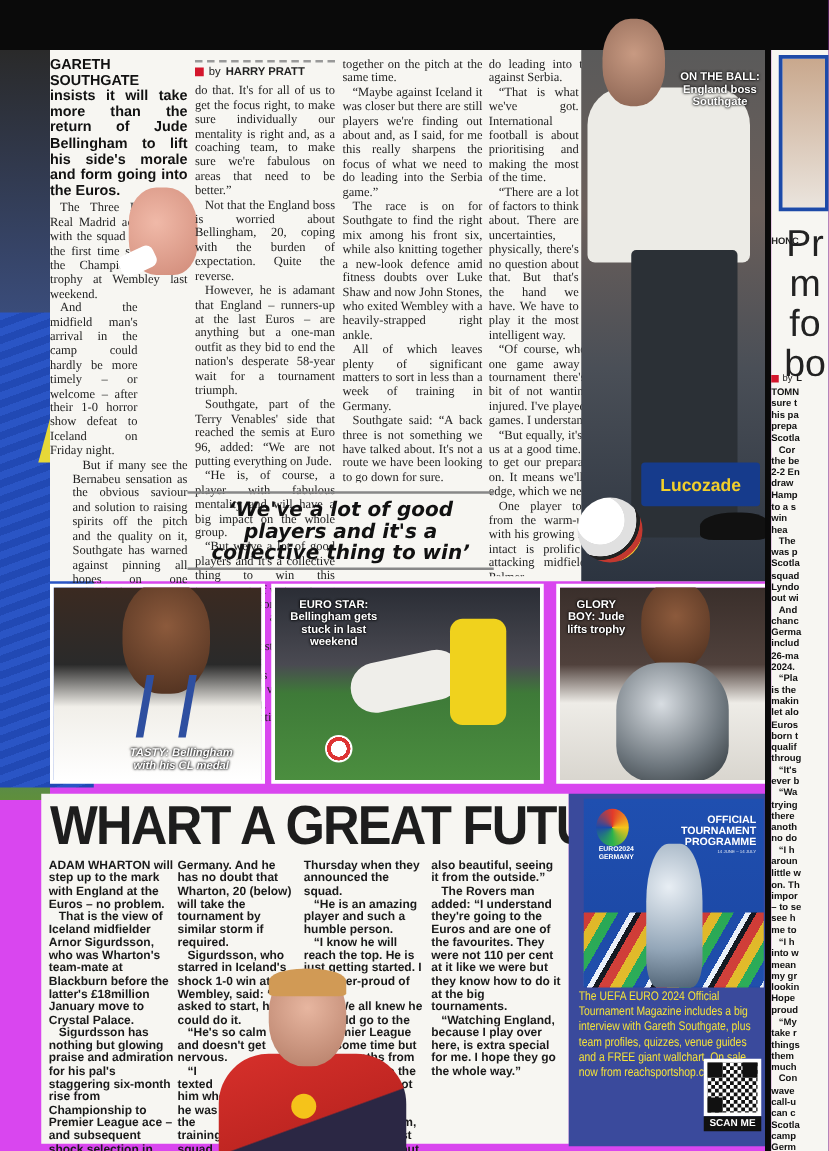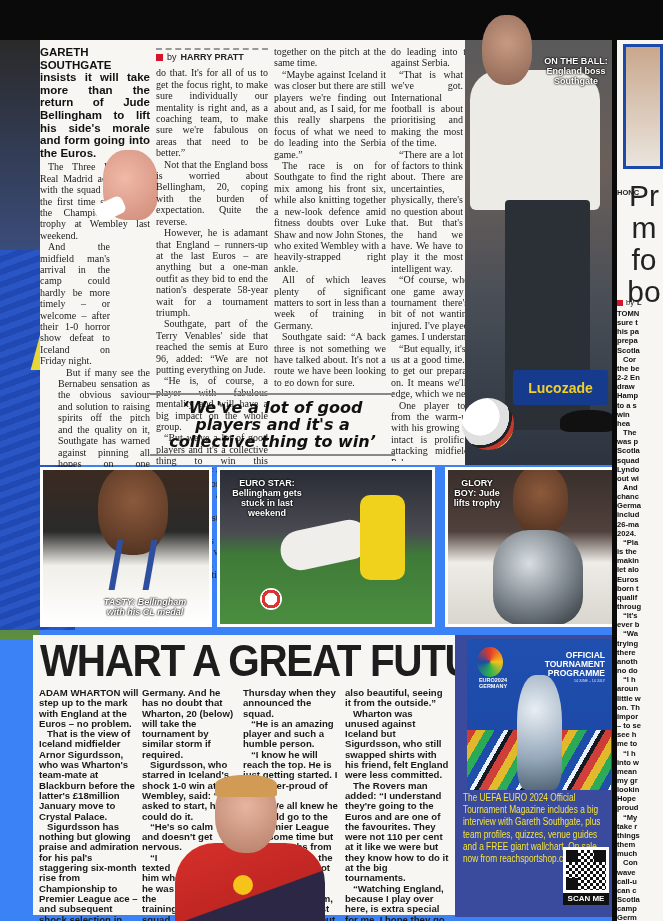--- a/index.html
+++ b/index.html
@@ -1,19 +1,19 @@
 <!DOCTYPE html>
 <html><head>
 <meta charset="utf-8">
 <style>
   * { box-sizing: border-box; margin: 0; padding: 0; }
   html, body { width: 663px; height: 921px; overflow: hidden; background: #0b0b0b; }
   body { position: relative; font-family: "Liberation Serif", serif; color: #1a1a1a; }
 
-  .page { position: absolute; left: 0; top: 0; width: 663px; height: 921px; background: #3b82f6; overflow: hidden; }
+  .page { position: absolute; left: 0; top: 0; width: 663px; height: 921px; background: #d946ef; overflow: hidden; }
   .topbar { position: absolute; left: 0; top: 0; width: 663px; height: 40px; background: #0a0a0a; }
 
   
   .left-photo { position: absolute; left: 0; top: 40px; width: 40px; height: 600px;
     background: linear-gradient(180deg,#2a2a2a 0%,#3a4c7a 35%,#1f4fae 55%,#2a5bd0 75%,#5f8f3b 100%); }
   .left-kit { position: absolute; left: 0; top: 250px; width: 75px; height: 380px;
     background: repeating-linear-gradient(160deg,#2a55c5 0 6px,#2149b4 6px 12px); border-radius: 0 30px 0 0; }
   .left-kit-stripe { position:absolute; left:40px; top:300px; width:14px; height:70px; background:#e6d838; transform:skewX(-15deg); }
 
   .article-top { position: absolute; left: 40px; top: 40px; width: 572px; height: 425px; background: #f7f6f2; }
@@ -199,21 +199,20 @@
   </div>
   <div class="bcol" style="left:243px; top:688px; width:95px;">
     <p class="noind">Thursday when they announced the squad.</p>
     <p>“He is an amazing player and such a humble person.</p>
     <p>“I know he will reach the top. He is just getting started. I am super-proud of him.</p>
     <p style="padding-left:14px;">“We all knew he would go to the Premier League at some time but six months from Blackburn to the Euros? I did not expect that.</p>
     <p style="padding-left:50px;">“As I told him, it is just crazy but</p>
   </div>
   <div class="bcol" style="left:345px; top:688px; width:104px;">
     <p class="noind">also beautiful, seeing it from the outside.”</p>
-    <p>Wharton was unused against Iceland but Sigurdsson, who still swapped shirts with his friend, felt England were less committed.</p>
     <p>The Rovers man added: “I understand they're going to the Euros and are one of the favourites. They were not 110 per cent at it like we were but they know how to do it at the big tournaments.</p>
     <p>“Watching England, because I play over here, is extra special for me. I hope they go the whole way.”</p>
 
   </div>
 
   <div class="wharton-photo">
     <div class="body"></div>
     <div class="head"></div>
     <div class="hair"></div>
     <div class="ee"></div>

